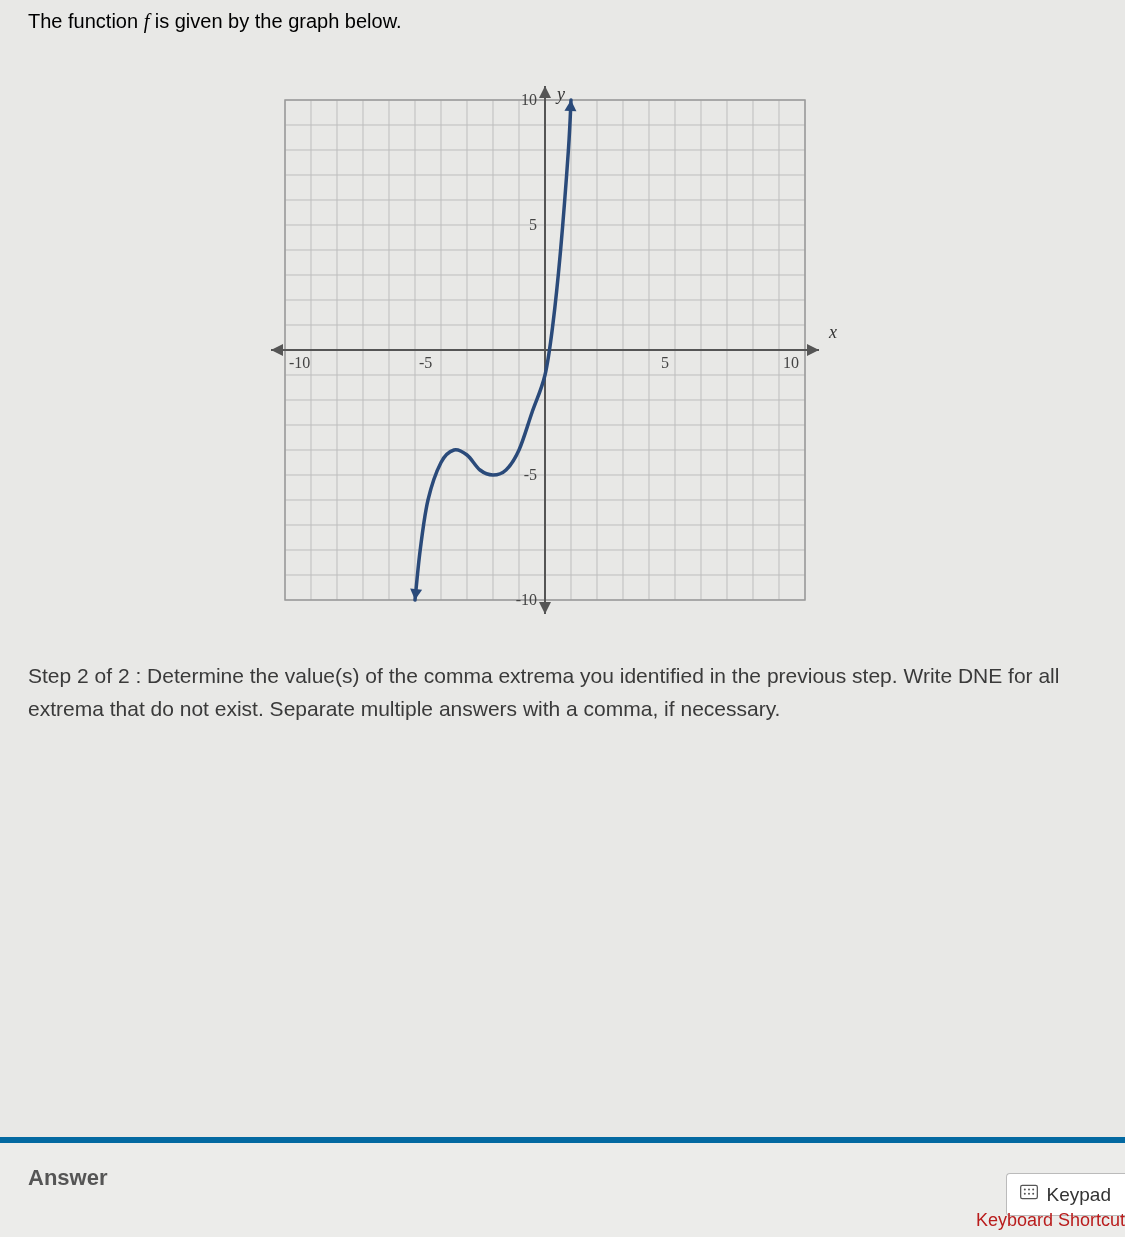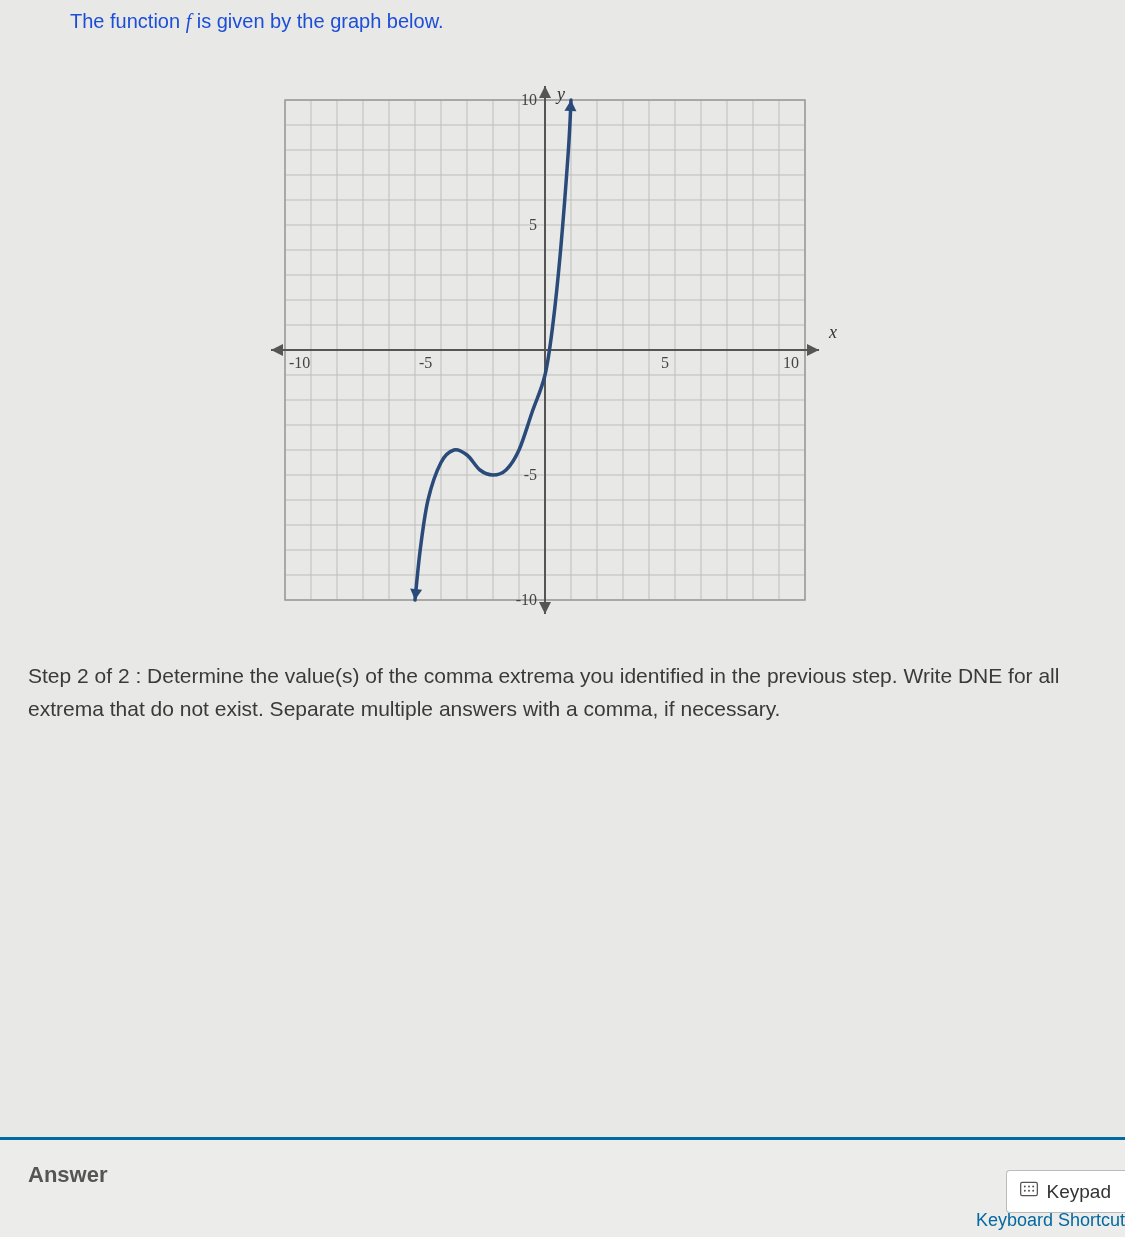--- a/index.html
+++ b/index.html
@@ -9,22 +9,21 @@
     width: 1125px;
     height: 1237px;
     position: relative;
     color: #3a3a3a;
   }
   .problem-intro {
     position: absolute;
     top: 10px;
     left: 28px;
     font-size: 20px;
-    color: #1d4ed8;
-    margin-left: 42px;
+    color: #000000;
   }
   .problem-intro .func-f { font-style: italic; font-family: Georgia, serif; }
   .chart-wrap {
     position: absolute;
     top: 80px;
     left: 245px;
     width: 600px;
     height: 560px;
   }
   .step-text {
@@ -37,21 +36,21 @@
     color: #3a3a3a;
   }
   .step-text b { font-weight: 400; }
   .step-text .dne { }
   .answer-zone {
     position: absolute;
     left: 0;
     right: 0;
     bottom: 0;
     height: 100px;
-    border-top: 3px solid #0369a1;
+    border-top: 6px solid #0369a1;
     background: #ececea;
   }
   .answer-label {
     position: absolute;
     left: 28px;
     top: 22px;
     font-size: 22px;
     font-weight: 600;
     color: #555;
   }
@@ -70,21 +69,21 @@
     align-items: center;
     gap: 8px;
     cursor: pointer;
   }
   .keypad-btn svg { width: 20px; height: 20px; }
   .kbd-shortcut {
     position: absolute;
     right: 0;
     bottom: 6px;
     font-size: 18px;
-    color: #0369a1;
+    color: #b91c1c;
   }
   
   .grid-line { stroke: #bdbdbd; stroke-width: 1; }
   .grid-border { stroke: #9a9a9a; stroke-width: 1.5; fill: none; }
   .axis-line { stroke: #555; stroke-width: 2; }
   .tick-label { font-size: 16px; fill: #444; font-family: Georgia, serif; }
   .axis-label { font-size: 18px; fill: #333; font-style: italic; font-family: Georgia, serif; }
   .curve { stroke: #2a4a7a; stroke-width: 3.5; fill: none; stroke-linecap: round; stroke-linejoin: round; }
   .arrow-head { fill: #2a4a7a; }
   .axis-arrow { fill: #555; }

